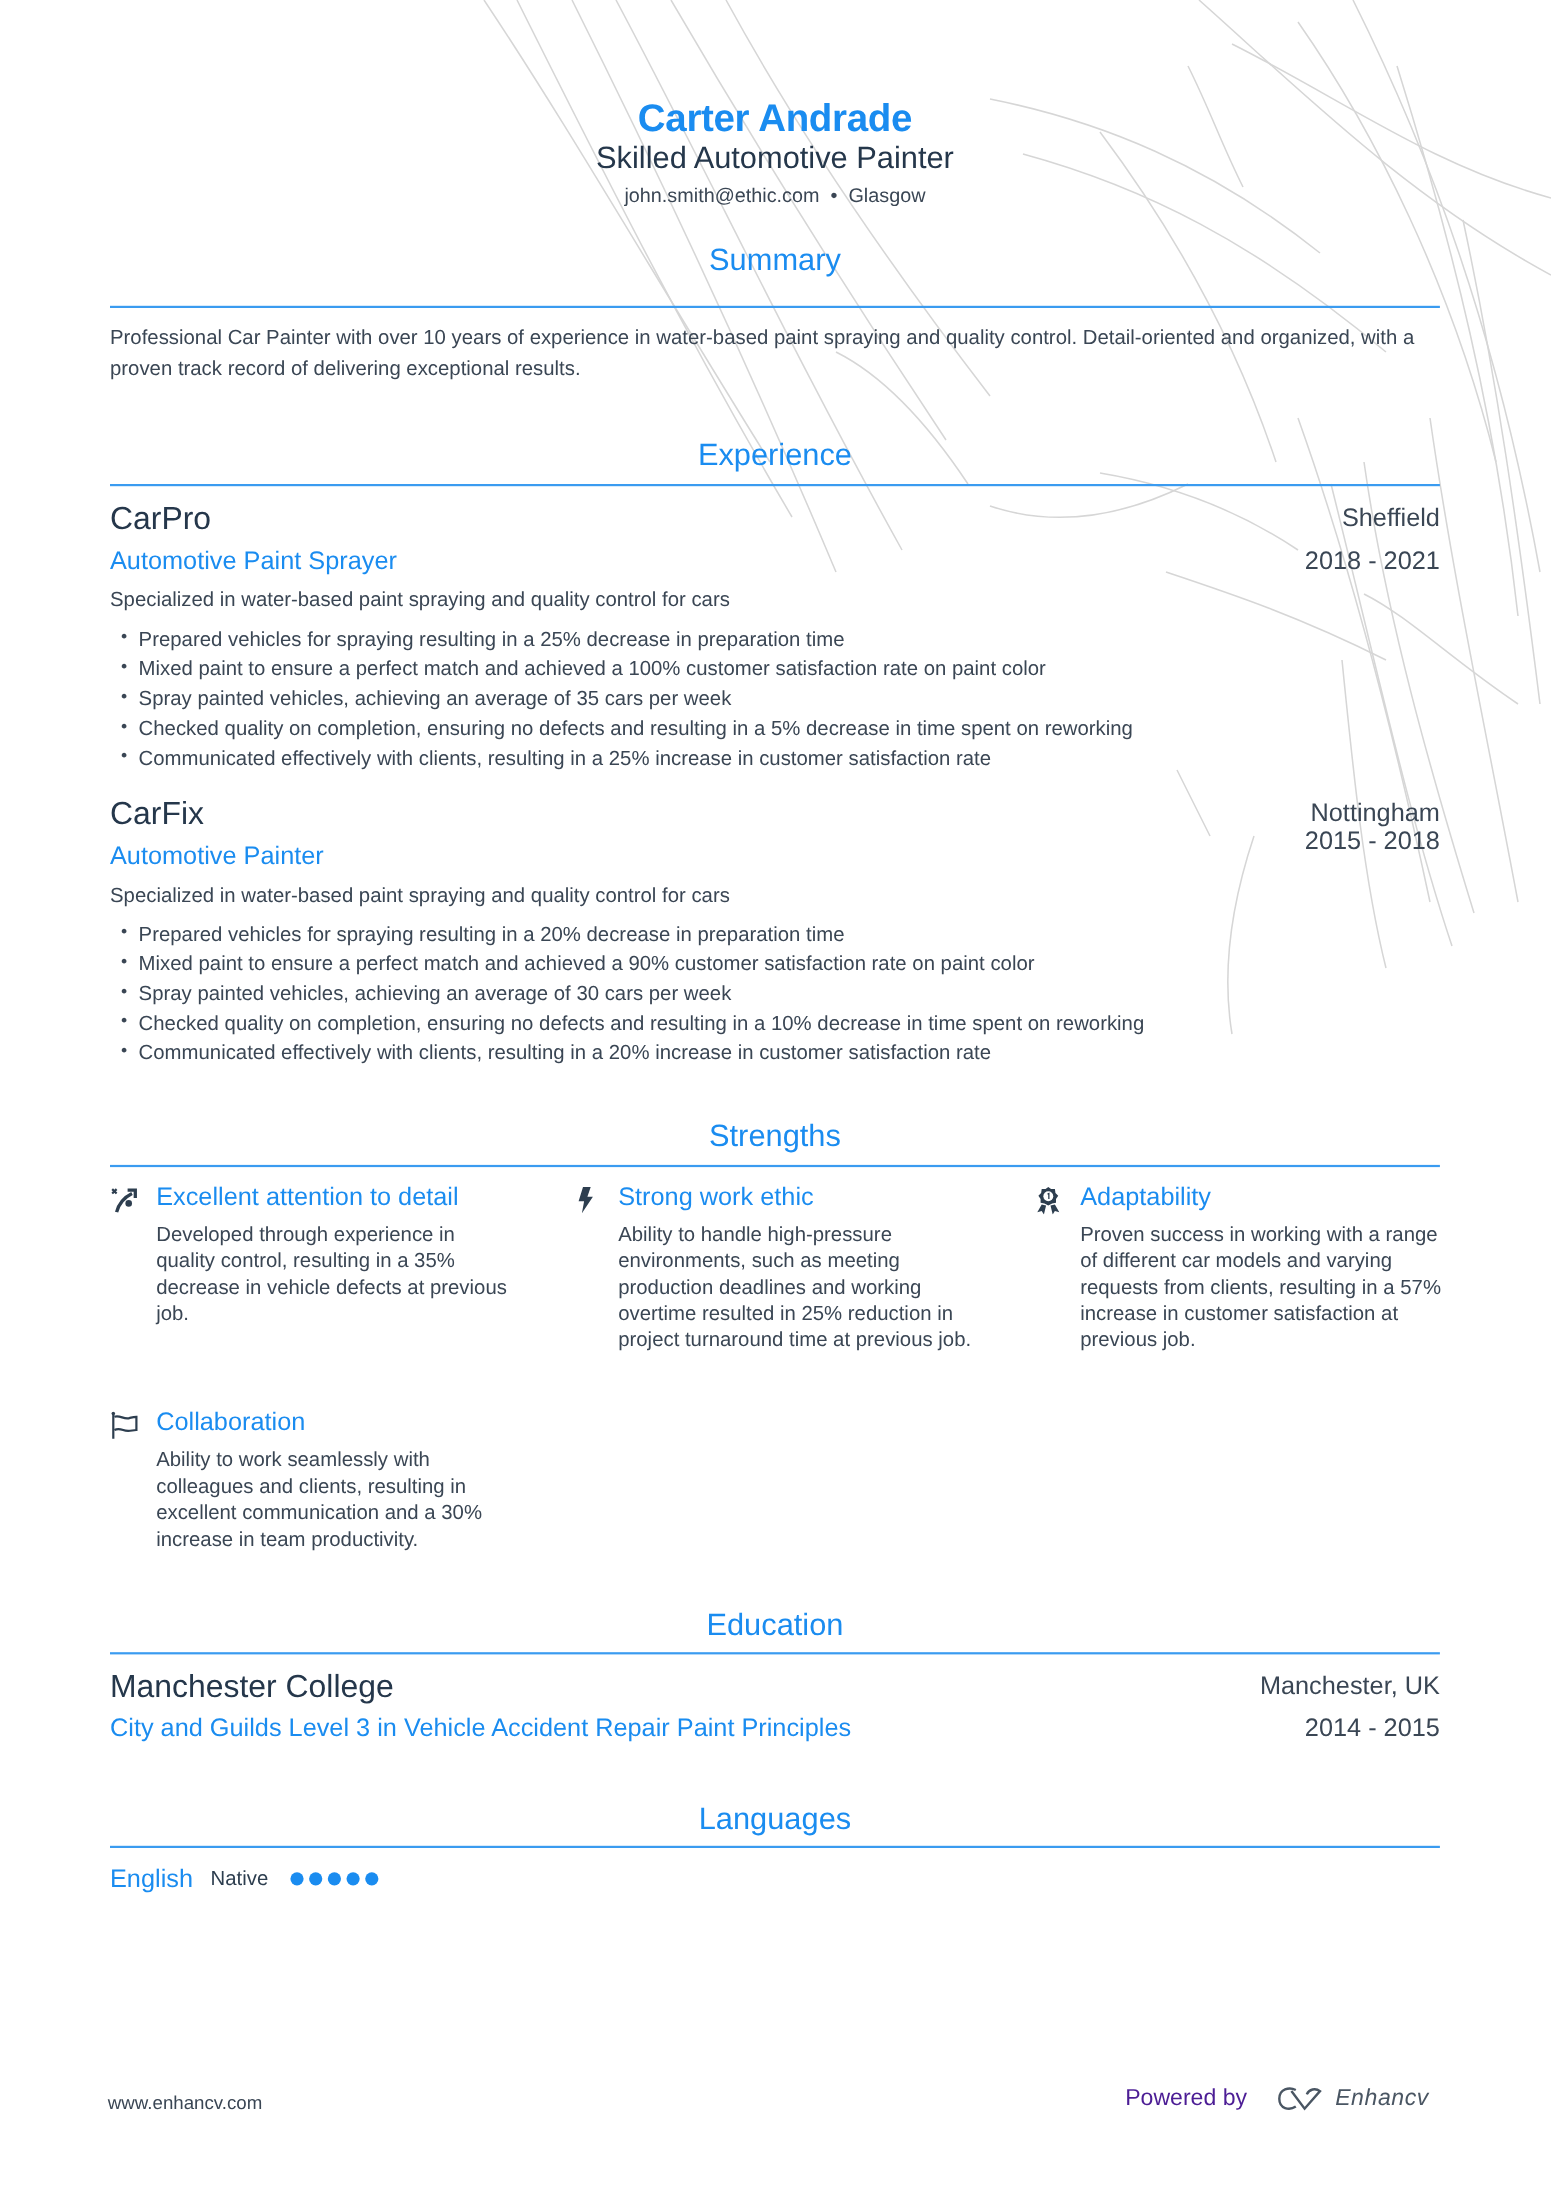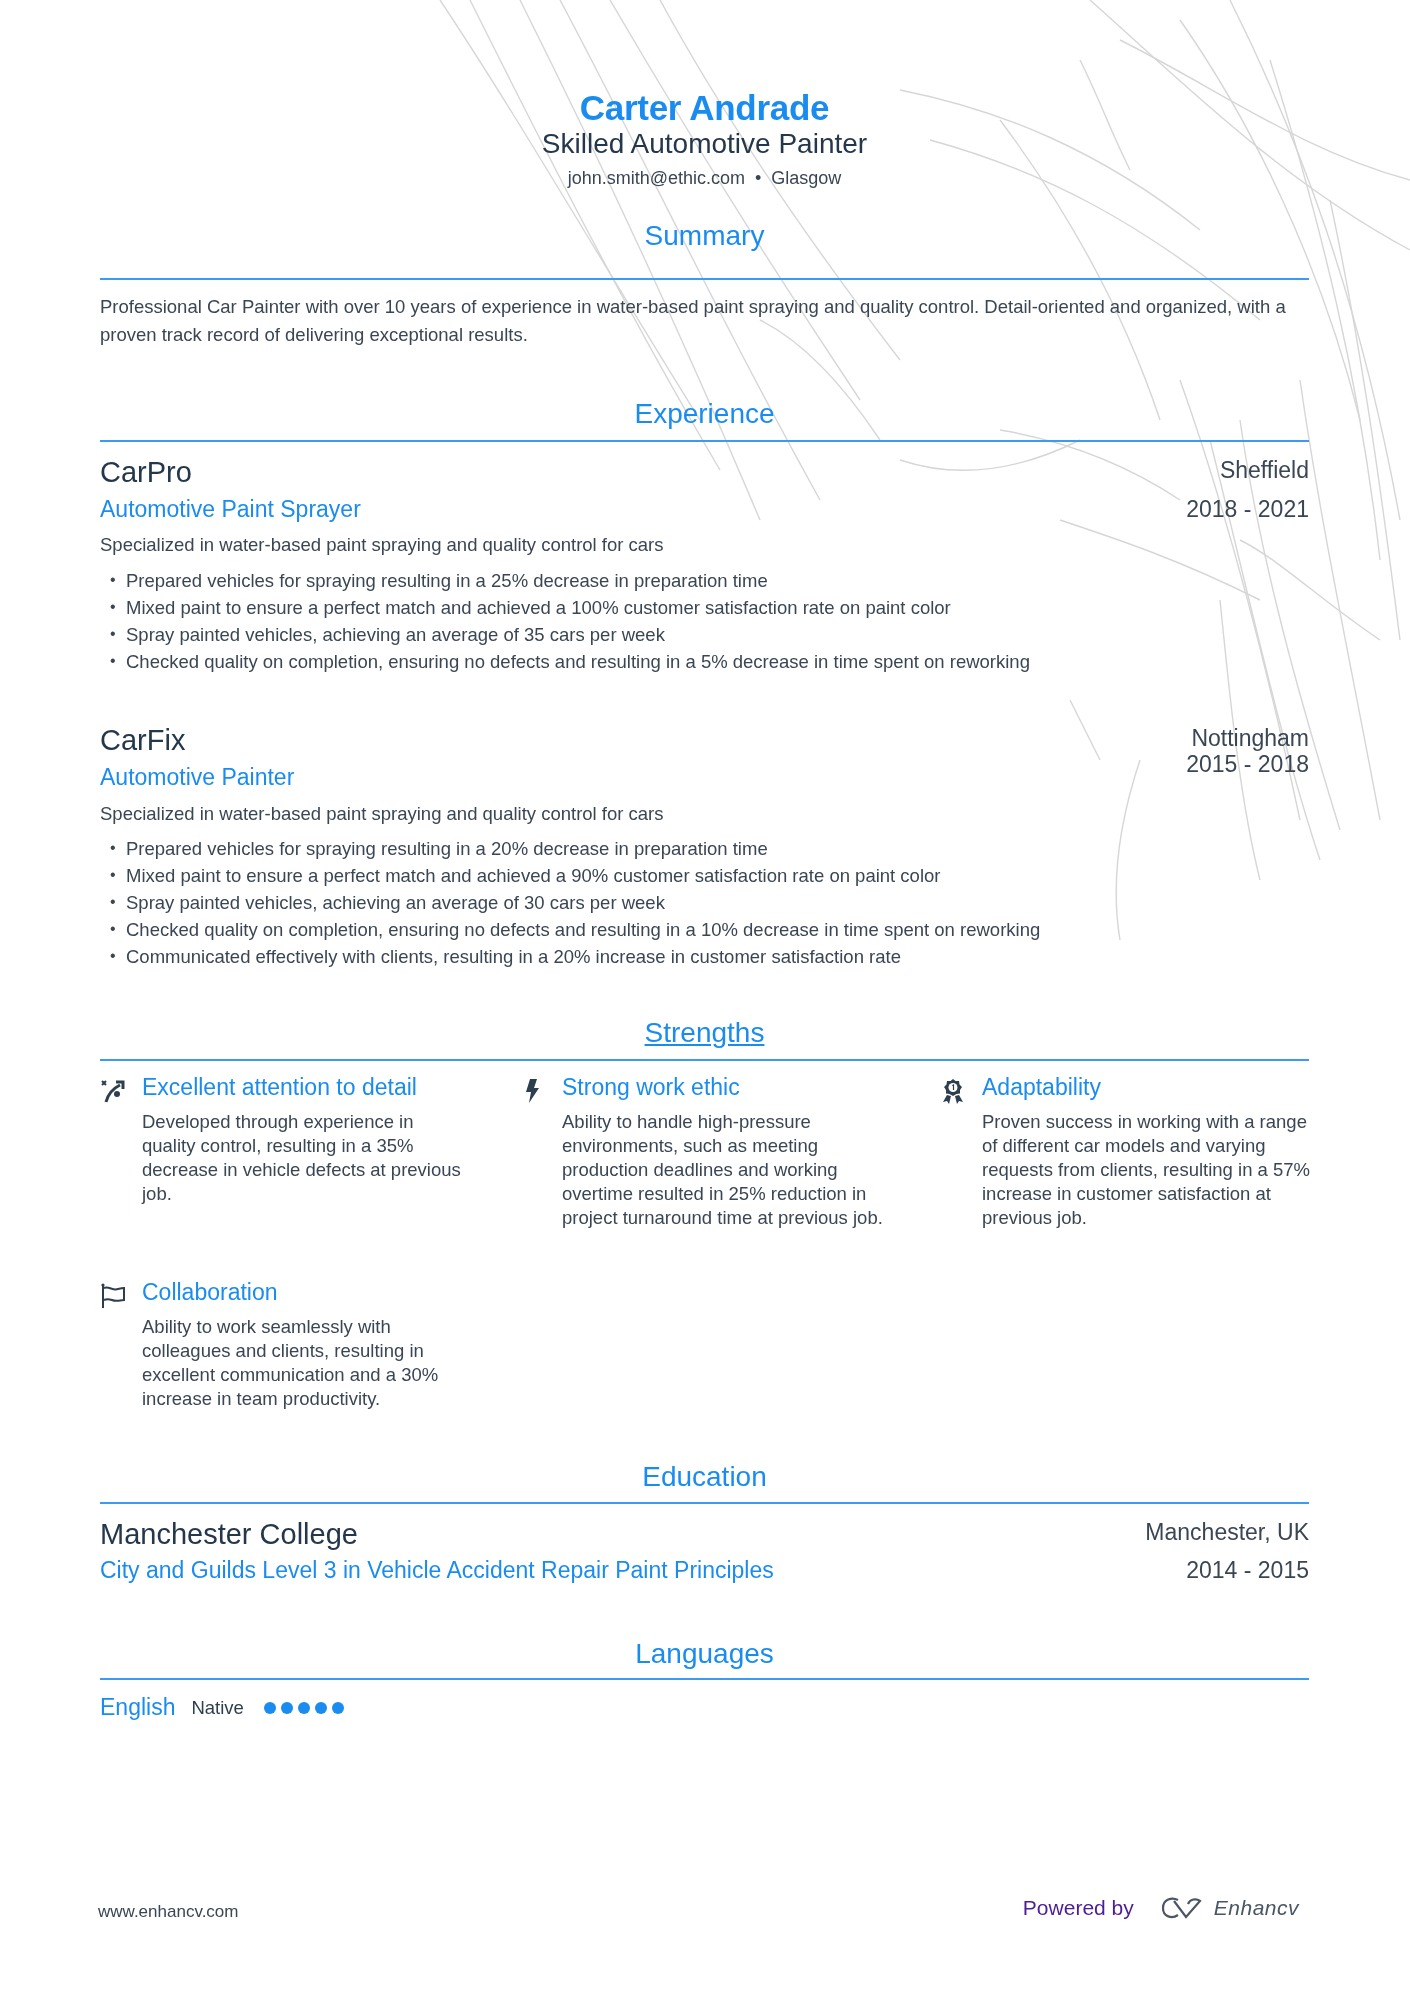--- a/index.html
+++ b/index.html
@@ -95,39 +95,40 @@
     <div class="abs company" style="top:456px; left:0;">CarPro</div>
     <div class="right" style="top:457px;">Sheffield</div>
     <div class="abs role" style="top:496px; left:0;">Automotive Paint Sprayer</div>
     <div class="right" style="top:496px;">2018 - 2021</div>
     <div class="abs desc" style="top:534px; left:0;">Specialized in water-based paint spraying and quality control for cars</div>
     <ul class="abs bullets" style="top:563px; left:0; width:1209px;">
       <li>Prepared vehicles for spraying resulting in a 25% decrease in preparation time</li>
       <li>Mixed paint to ensure a perfect match and achieved a 100% customer satisfaction rate on paint color</li>
       <li>Spray painted vehicles, achieving an average of 35 cars per week</li>
       <li>Checked quality on completion, ensuring no defects and resulting in a 5% decrease in time spent on reworking</li>
+      <li>Communicated effectively with clients, resulting in a 25% increase in customer satisfaction rate</li>
     </ul>
   </div>
 
   <div>
     <div class="abs company" style="top:724px; left:0;">CarFix</div>
     <div class="right" style="top:725px;">Nottingham</div>
     <div class="abs role" style="top:764px; left:0;">Automotive Painter</div>
     <div class="right" style="top:751px;">2015 - 2018</div>
     <div class="abs desc" style="top:803px; left:0;">Specialized in water-based paint spraying and quality control for cars</div>
     <ul class="abs bullets" style="top:831px; left:0; width:1209px;">
       <li>Prepared vehicles for spraying resulting in a 20% decrease in preparation time</li>
       <li>Mixed paint to ensure a perfect match and achieved a 90% customer satisfaction rate on paint color</li>
       <li>Spray painted vehicles, achieving an average of 30 cars per week</li>
       <li>Checked quality on completion, ensuring no defects and resulting in a 10% decrease in time spent on reworking</li>
       <li>Communicated effectively with clients, resulting in a 20% increase in customer satisfaction rate</li>
     </ul>
   </div>
 
-  <div class="sec-title" style="top:1017px;text-decoration:underline;">Strengths</div>
+  <div class="sec-title" style="top:1017px;">Strengths</div>
   <div class="sec-line" style="top:1059px;"></div>
 
   <div class="strength" style="top:1074px; left:0;">
     <svg class="icon" viewBox="0 0 26 26">
       <g fill="#2d3e4f" stroke="#2d3e4f">
         <path d="M2 3 L6 7 M6 3 L2 7" stroke-width="2" fill="none"></path>
         <path d="M6 24 C 8 16, 12 11, 20 7" stroke-width="3" fill="none"></path>
         <path d="M16 4 L23 4 L23 11" stroke-width="3" fill="none"></path>
         <circle cx="17" cy="16" r="3" stroke="none"></circle>
       </g>

